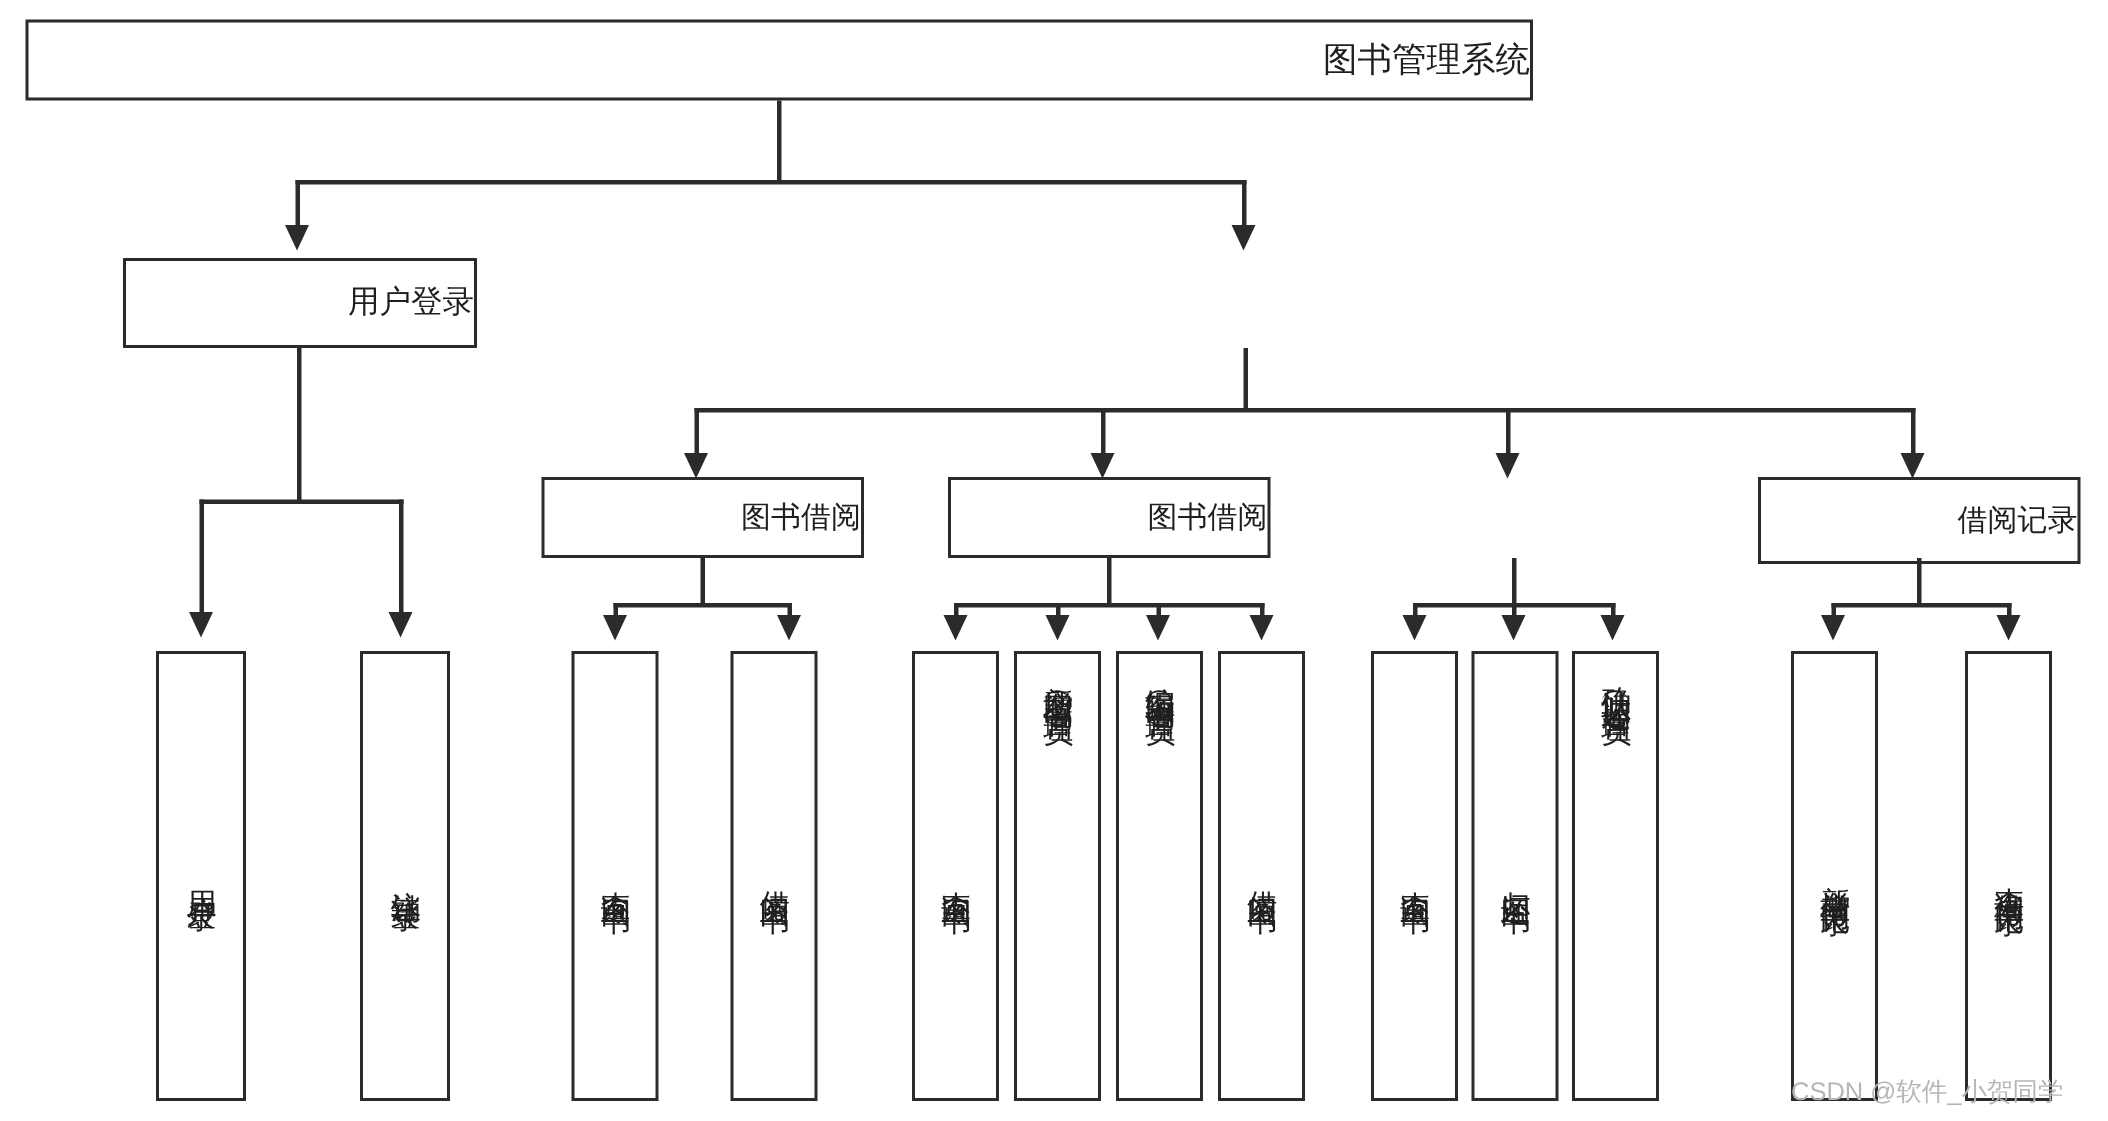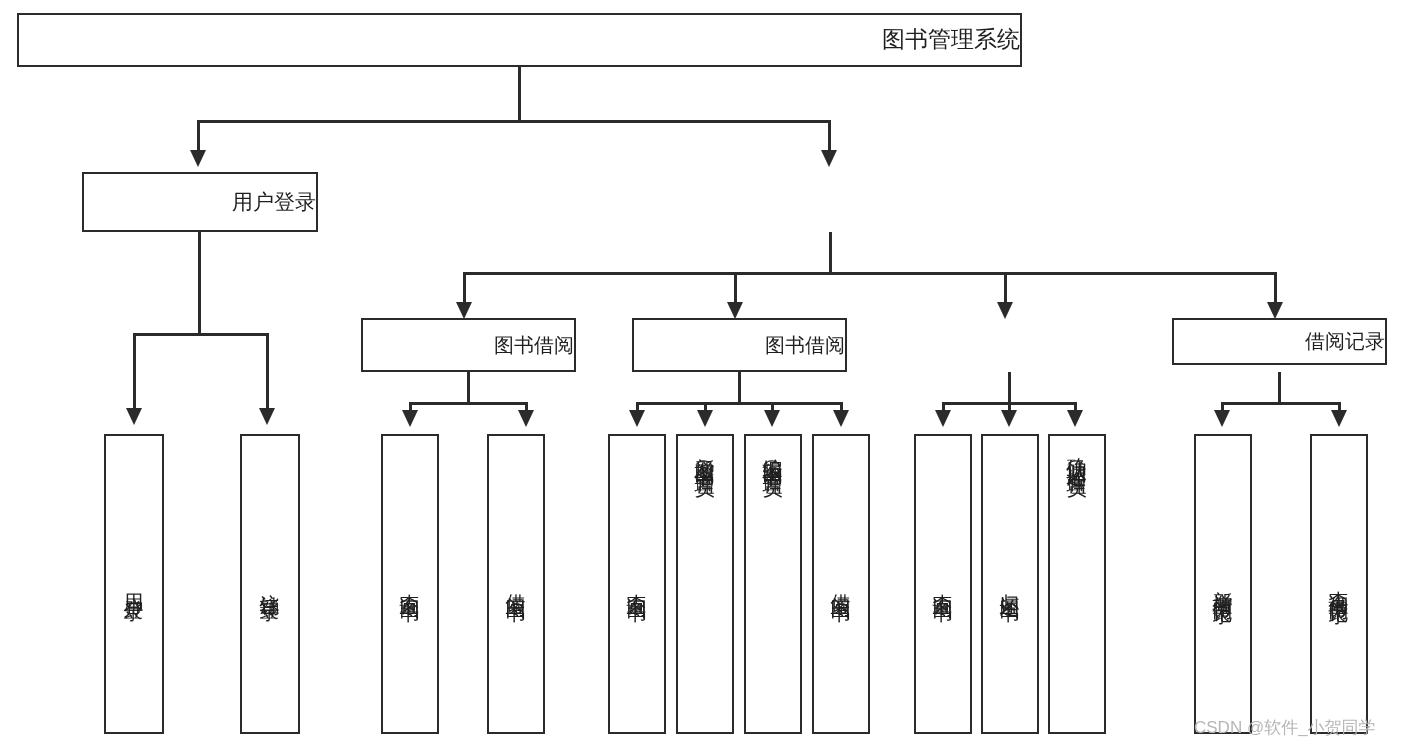--- a/index.html
+++ b/index.html
@@ -122,21 +122,21 @@
   <div class="arrow" style="left:997px; top:302px;"></div>
   <div class="seg-v" style="left:1274px; top:272px; width:3px; height:43px;"></div>
   <div class="arrow" style="left:1267px; top:302px;"></div>
 
   <div class="node lvl2" style="left:361px; top:318px; width:215px; height:54px;">
     <span>图书借阅</span>
   </div>
   <div class="node lvl2" style="left:632px; top:318px; width:215px; height:54px;">
     <span>图书借阅</span>
   </div>
-  <div class="node lvl2" style="left:1172px; top:318px; width:215px; height:47px;">
+  <div class="node lvl2" style="left:1172px; top:318px; width:215px; height:58px;">
     <span>借阅记录</span>
   </div>
 
   <div class="seg-v" style="left:467px; top:372px; width:3px; height:32px;"></div>
   <div class="seg-h" style="left:409px; top:402px; width:119px; height:3px;"></div>
   <div class="seg-v" style="left:409px; top:402px; width:3px; height:12px;"></div>
   <div class="arrow" style="left:402px; top:410px;"></div>
   <div class="seg-v" style="left:525px; top:402px; width:3px; height:12px;"></div>
   <div class="arrow" style="left:518px; top:410px;"></div>
 

